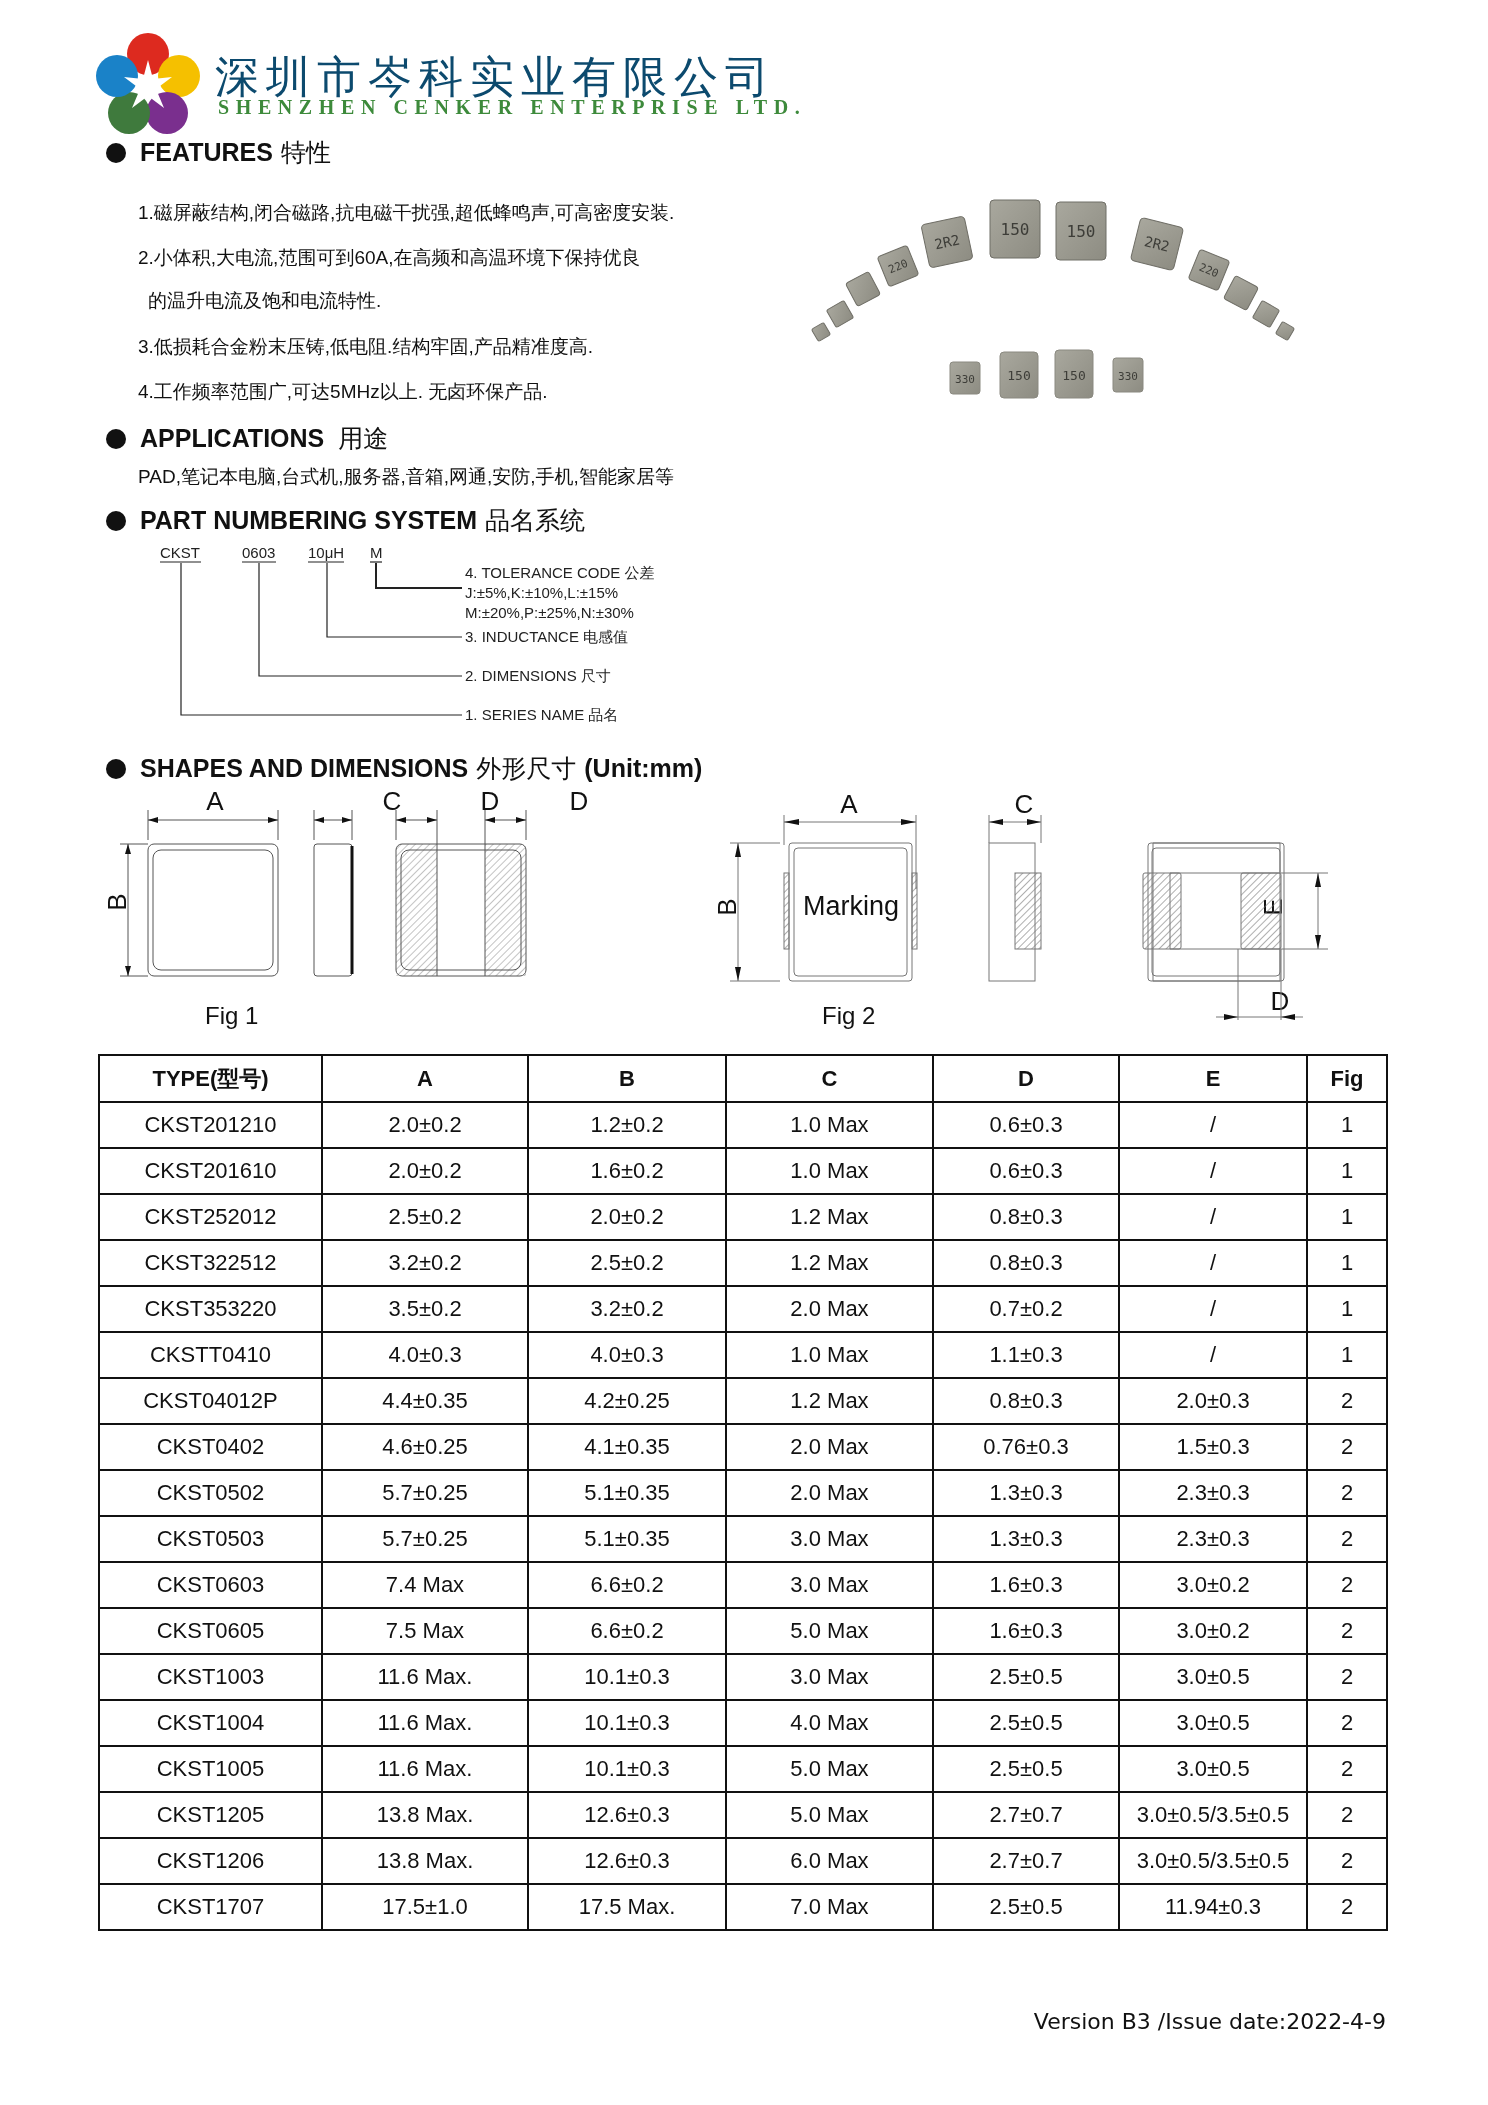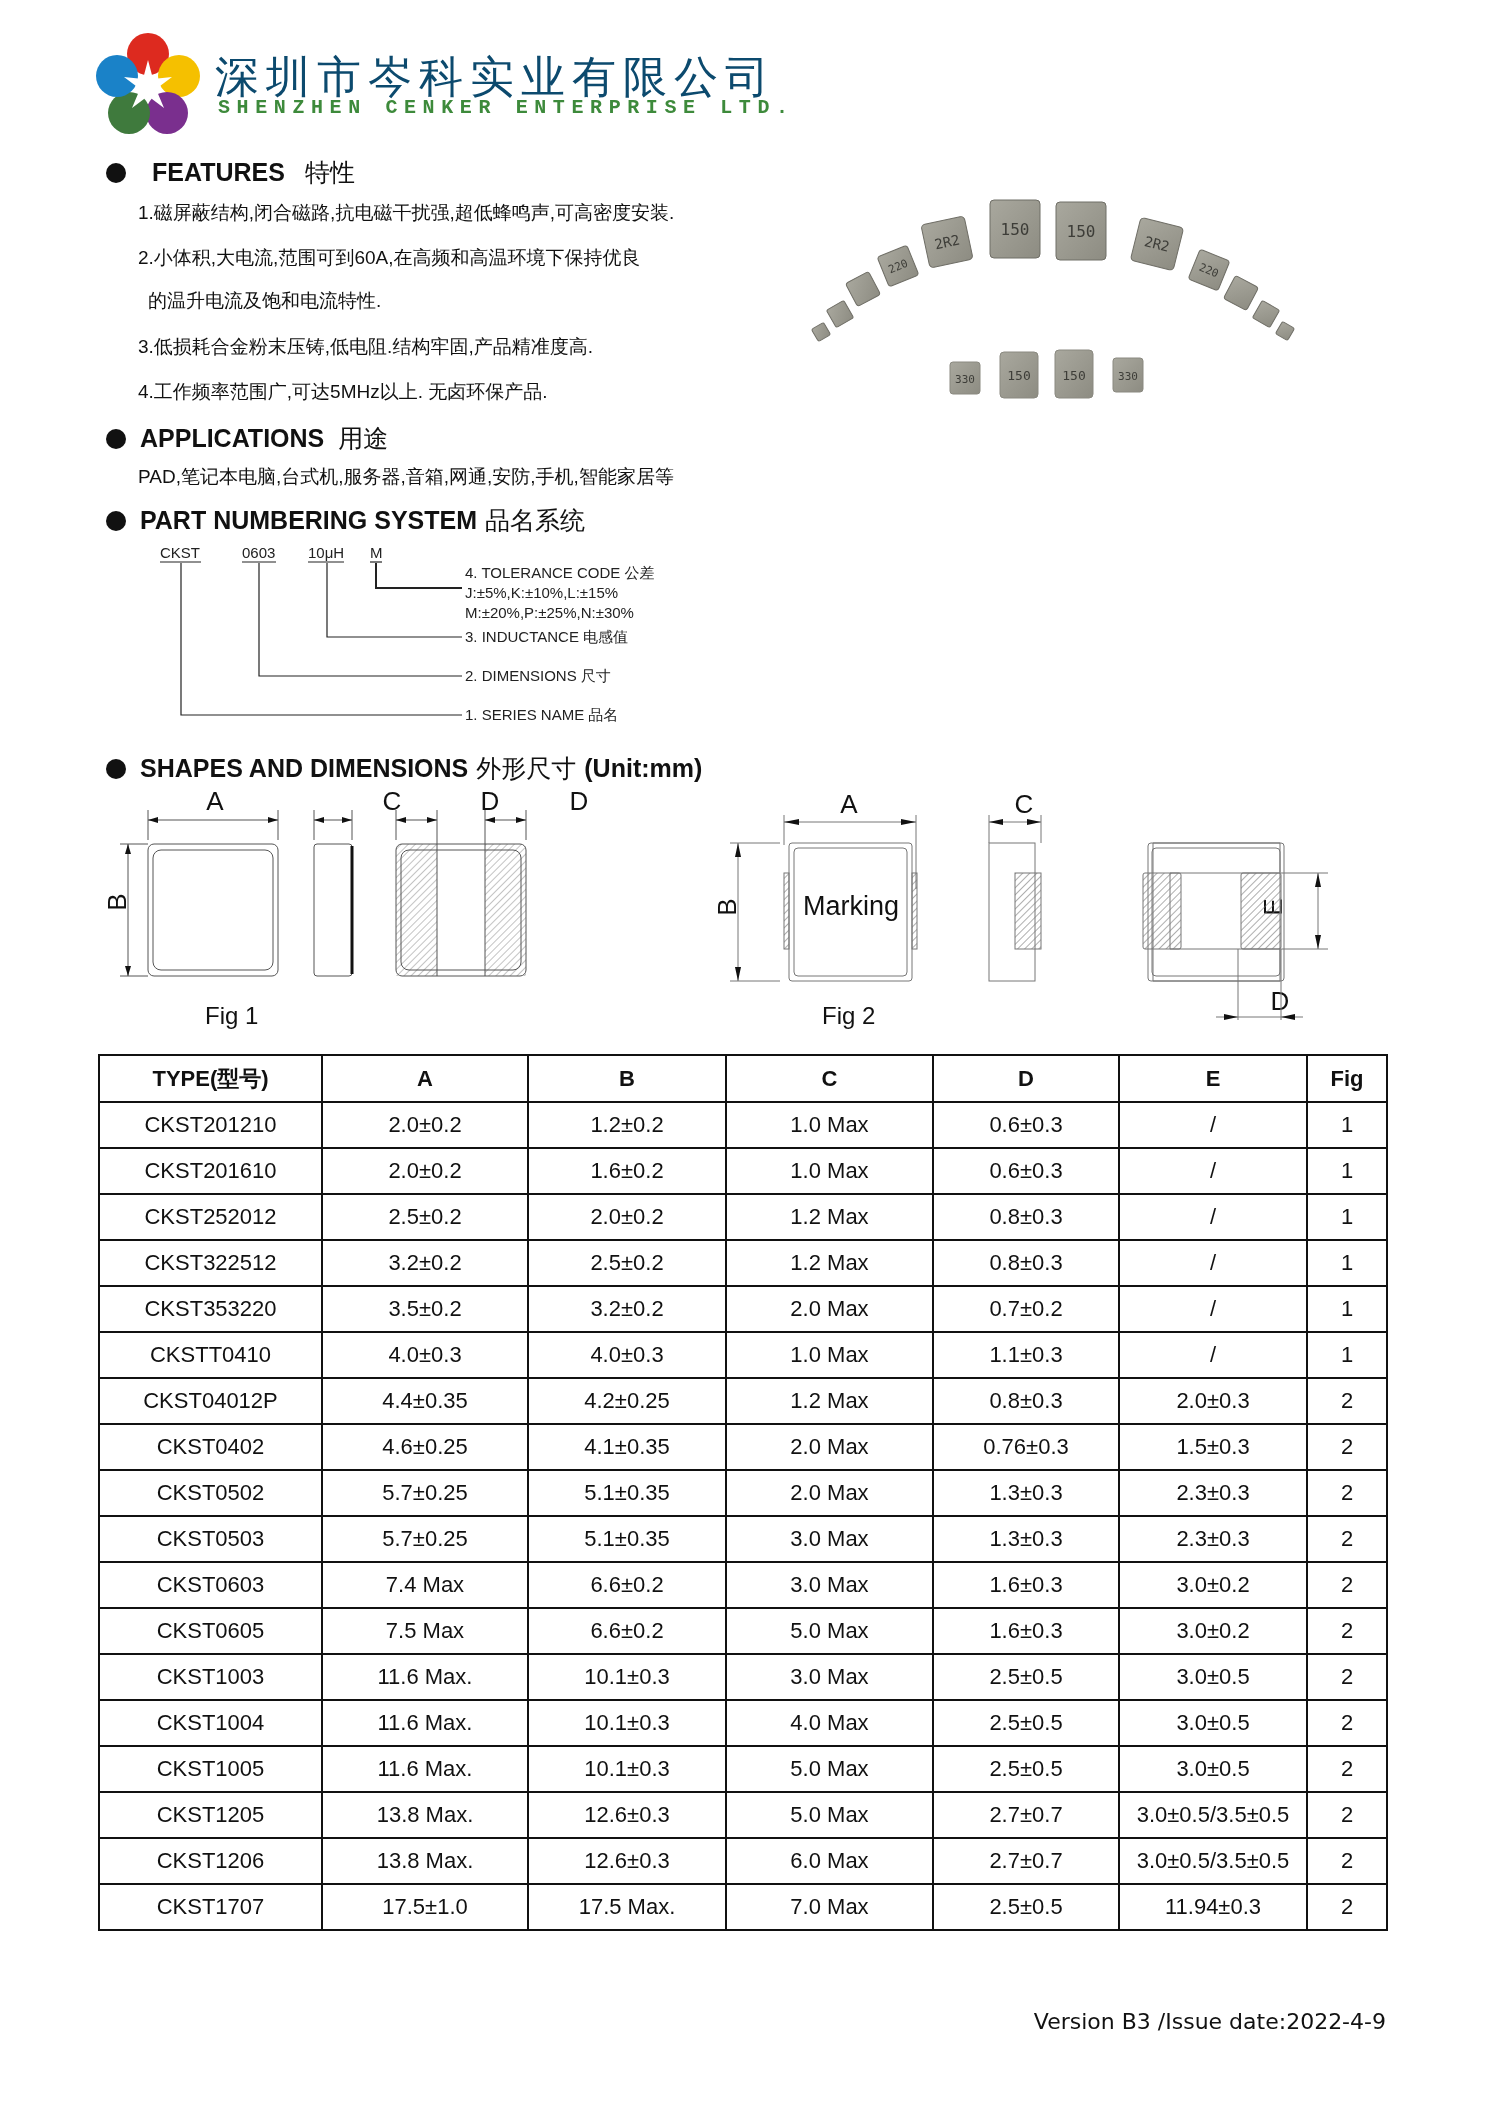--- a/index.html
+++ b/index.html
@@ -1,21 +1,21 @@
 <!DOCTYPE html>
 <html><head>
 <meta charset="utf-8">
 <style>
   html,body{margin:0;padding:0;background:#ffffff;}
   body{width:1488px;height:2105px;position:relative;overflow:hidden;font-family:"DejaVu Sans","Liberation Sans",sans-serif;color:#111;}
   .abs{position:absolute;}
   
   .logo{left:93px;top:33px;width:110px;height:105px;}
   .cn-title{left:215px;top:48px;font-size:44px;font-weight:normal;color:#0c4a6e;letter-spacing:7px;white-space:nowrap;font-family:"DejaVu Sans",sans-serif;}
-  .en-title{left:218px;top:96px;font-size:20px;font-weight:bold;color:#3d8a3b;letter-spacing:6.6px;white-space:nowrap;font-family:Liberation Mono, monospace;}
+  .en-title{left:218px;top:96px;font-size:20px;font-weight:bold;color:#3d8a3b;letter-spacing:6.6px;white-space:nowrap;font-family:Liberation Serif, serif;}
   
   .sec{position:absolute;font-size:25px;font-weight:bold;white-space:nowrap;font-family:"Liberation Sans",sans-serif;display:flex;align-items:center;}
   .bullet{display:inline-block;width:20px;height:20px;border-radius:50%;background:#111;margin-right:14px;}
   .sec .cn{font-weight:normal;margin-left:8px;}
   .line{position:absolute;font-size:19px;white-space:nowrap;font-family:"Liberation Sans",sans-serif;}
   
   .photo{left:800px;top:180px;width:600px;height:240px;}
   
   .pn{left:150px;top:540px;width:580px;height:190px;font-family:"Liberation Sans",sans-serif;}
   
@@ -39,21 +39,21 @@
       <circle cx="19" cy="27" r="21" fill="#7a2f8e"></circle>
       <circle cx="-19" cy="27" r="21" fill="#3f7a3d"></circle>
       <circle cx="-31" cy="-10" r="21" fill="#1a82c8"></circle>
       <path d="M0,-26 L5,-7 L24,-9 L8,3 L16,22 L0,10 L-16,22 L-8,3 L-24,-9 L-5,-7 Z" fill="#ffffff"></path>
     </g>
   </svg>
 </div>
 <div class="abs cn-title">深圳市岑科实业有限公司</div>
 <div class="abs en-title">SHENZHEN CENKER ENTERPRISE LTD.</div>
 
-<div class="sec" style="left:106px;top:156px;gap:12px;">
+<div class="sec" style="left:106px;top:136px;">
   <span class="bullet"></span>
   <span>FEATURES</span>
   <span class="cn">特性</span>
 </div>
 <div class="line" style="left:138px;top:200px;">1.磁屏蔽结构,闭合磁路,抗电磁干扰强,超低蜂鸣声,可高密度安装.</div>
 <div class="line" style="left:138px;top:245px;">2.小体积,大电流,范围可到60A,在高频和高温环境下保持优良</div>
 <div class="line" style="left:148px;top:288px;">的温升电流及饱和电流特性.</div>
 <div class="line" style="left:138px;top:334px;">3.低损耗合金粉末压铸,低电阻.结构牢固,产品精准度高.</div>
 <div class="line" style="left:138px;top:379px;">4.工作频率范围广,可达5MHz以上. 无卤环保产品.</div>
 

